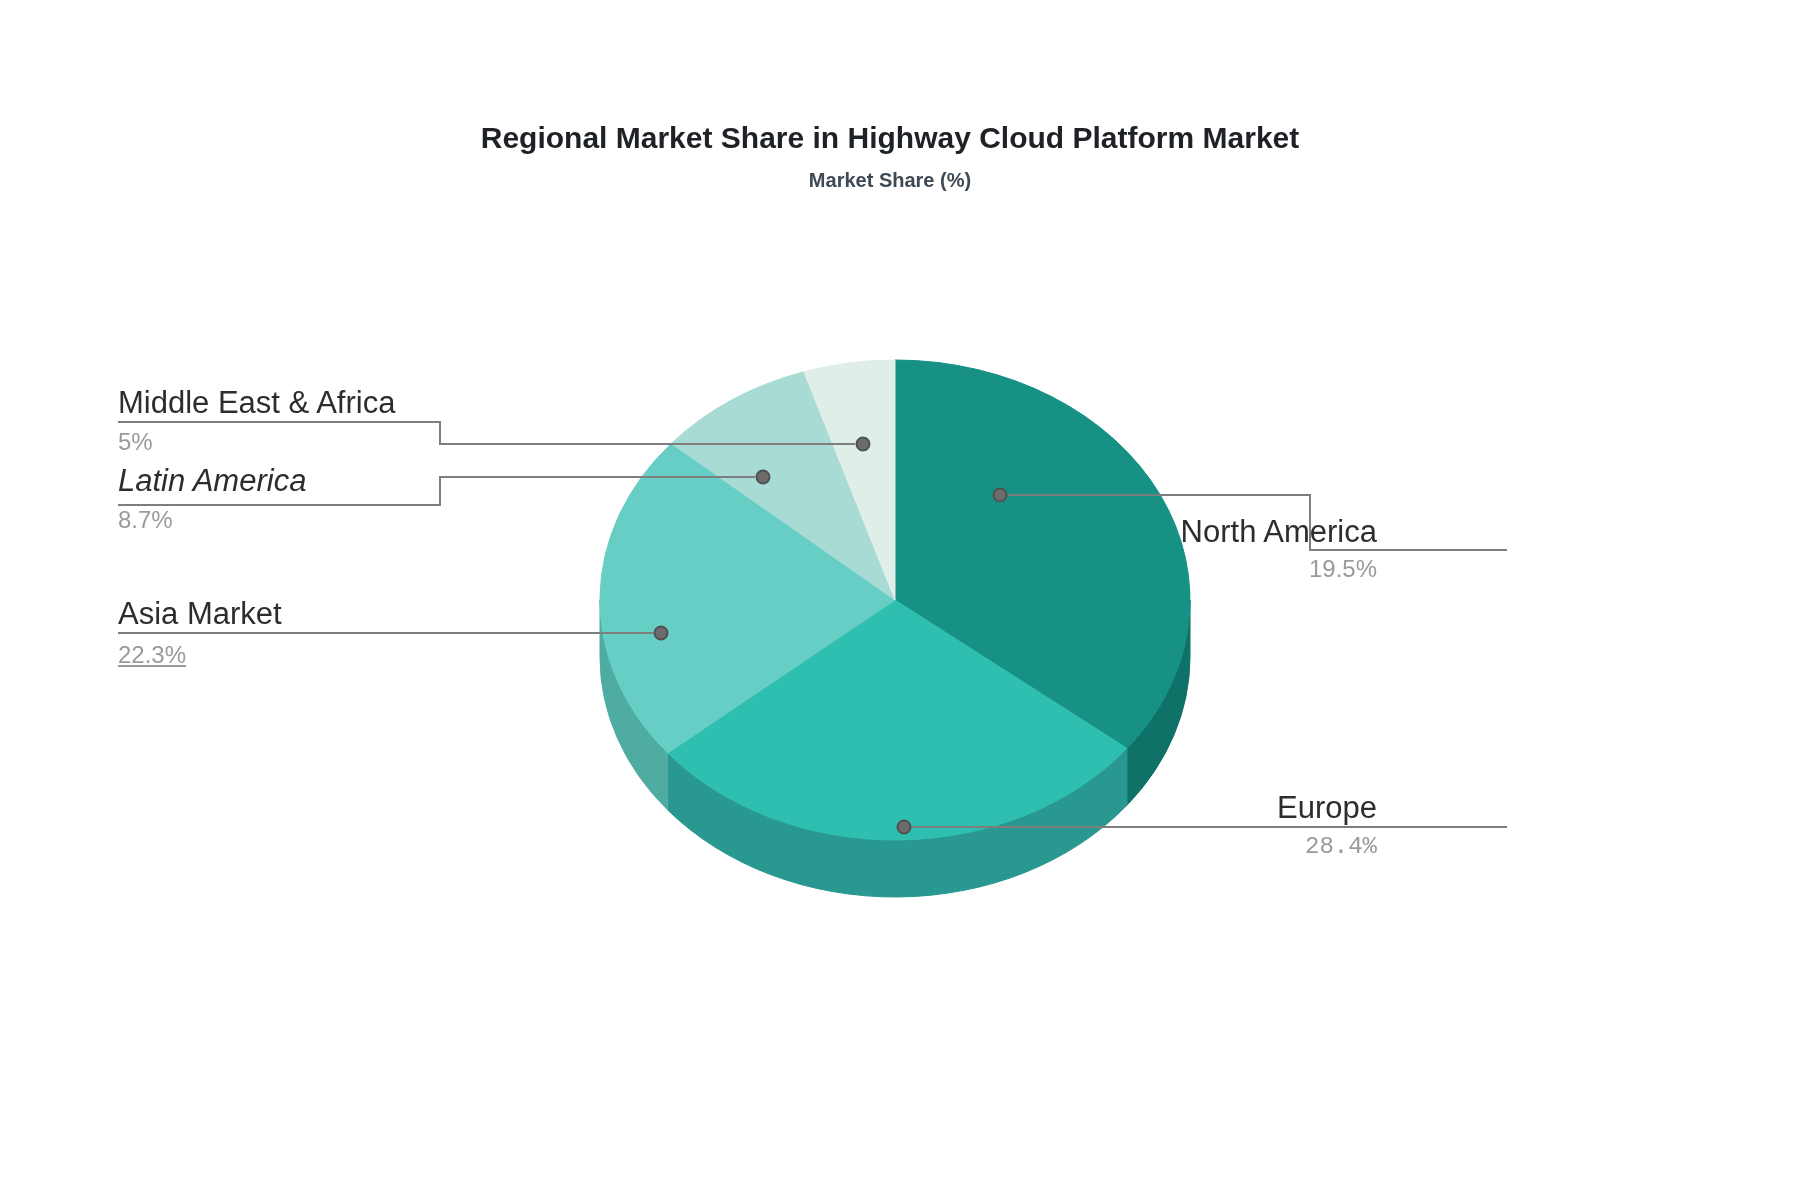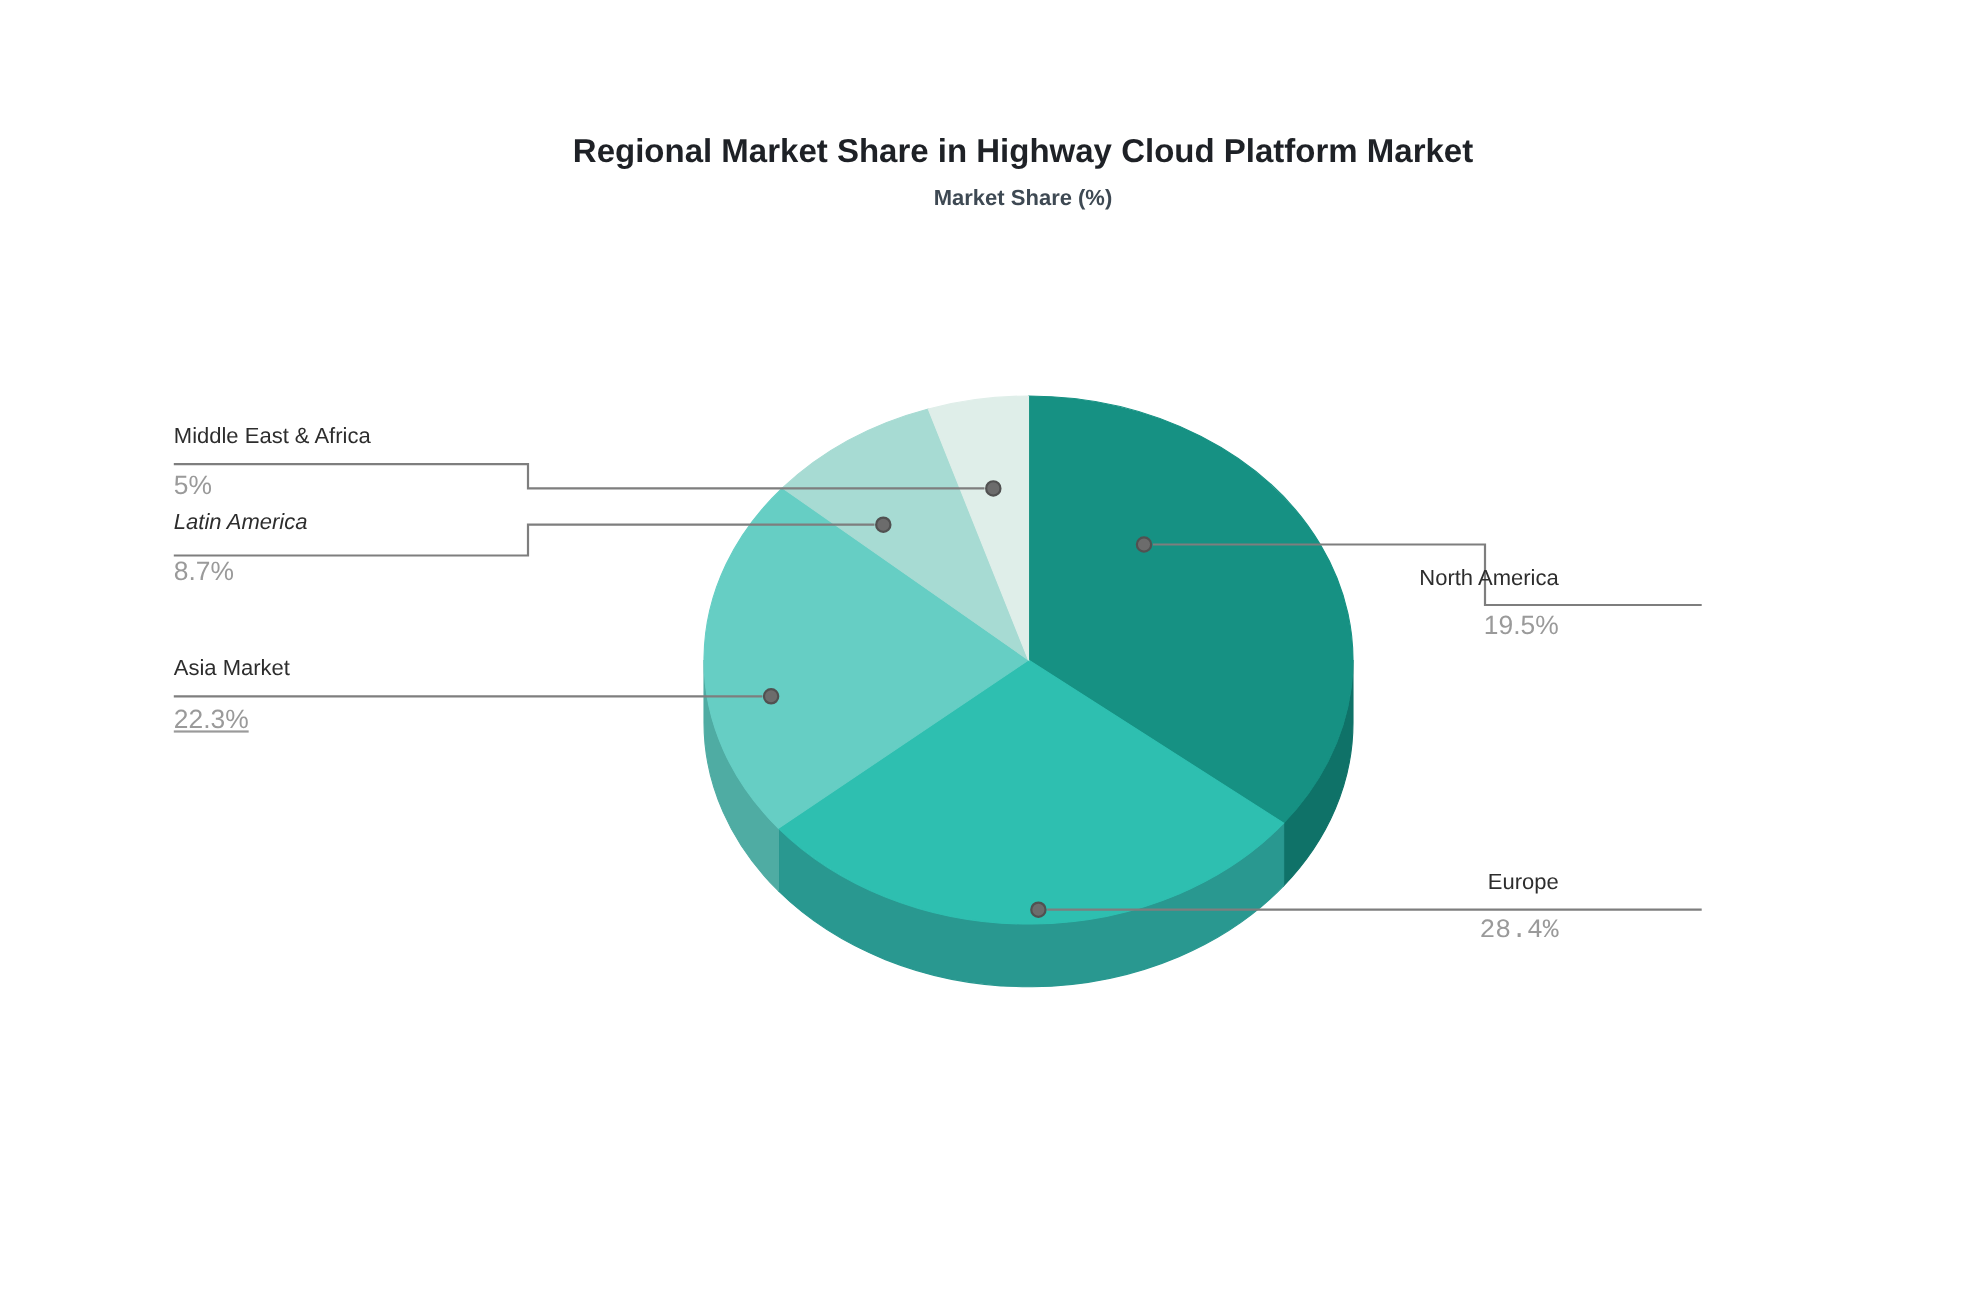--- a/index.html
+++ b/index.html
@@ -1,23 +1,23 @@
 <!DOCTYPE html>
 <html><head>
 <meta charset="utf-8">
 <style>
   html,body{margin:0;padding:0;background:#ffffff;}
   .stage{position:relative;width:1507px;height:1196px;background:#ffffff;overflow:hidden;
-         font-family:"Liberation Sans", sans-serif;margin-left:40px;}
+         font-family:"Liberation Sans", sans-serif;}
   .chart-title{position:absolute;left:890px;top:121px;transform:translateX(-50%);
          font-size:30px;font-weight:bold;color:#1e2126;white-space:nowrap;}
   .chart-subtitle{position:absolute;left:890px;top:169px;transform:translateX(-50%);
          font-size:20px;font-weight:bold;color:#3e4953;white-space:nowrap;}
   #pie{position:absolute;left:0;top:0;}
-  .lbl{position:absolute;font-size:20px;color:#2d2d2d;white-space:nowrap;line-height:1.1;}
+  .lbl{position:absolute;font-size:31px;color:#2d2d2d;white-space:nowrap;line-height:1.1;}
   .pct{position:absolute;font-size:24px;color:#9a9a9a;white-space:nowrap;line-height:1.1;}
   .right{text-align:right;}
   .l-mea{left:118px;top:386px;}   .v-mea{left:118px;top:429px;}
   .l-la{left:118px;top:464px;font-style:italic;}    .v-la{left:118px;top:507px;}
   .l-ap{left:118px;top:597px;}    .v-ap{left:118px;top:642px;text-decoration:underline;}
   .l-na{right:130px;top:515px;}   .v-na{right:130px;top:556px;}
   .l-eu{right:130px;top:791px;}   .v-eu{right:130px;top:834px;font-family:Liberation Mono, monospace;}
   .logo{position:absolute;left:1478px;top:1032px;width:190px;height:90px;}
   .logo-text{position:absolute;left:0;top:0;font-size:57px;font-weight:bold;
          color:#1a2933;letter-spacing:0px;}

